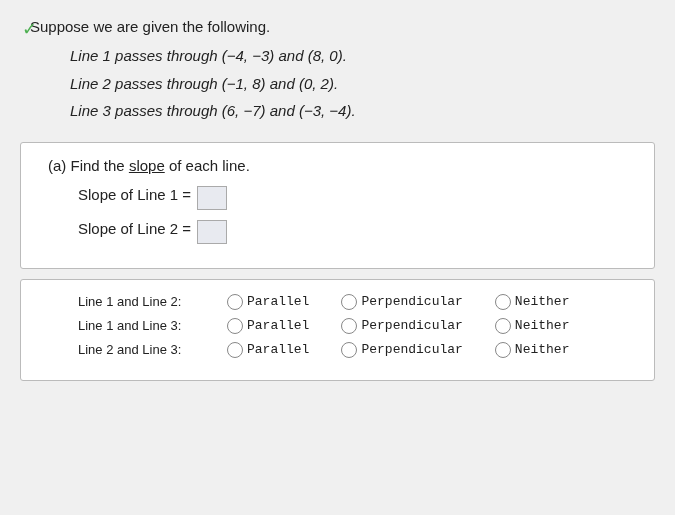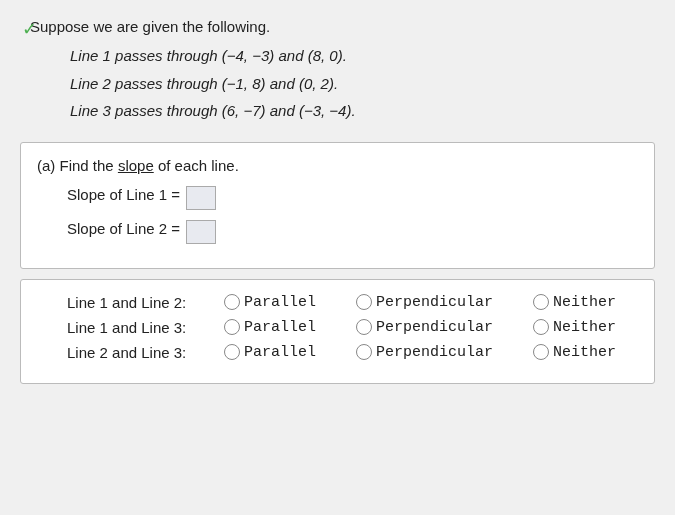--- a/index.html
+++ b/index.html
@@ -25,21 +25,21 @@
     .line-info {
       margin-left: 40px;
       line-height: 1.7;
       font-style: italic;
     }
     .section-box {
       border: 1px solid #bbb;
       background: #fff;
       border-radius: 3px;
       margin-bottom: 10px;
-      padding: 14px 16px;
+      padding: 14px 27px;
     }
     .section-label {
       font-size: 15px;
       margin-bottom: 12px;
     }
     .slope-row {
       margin-left: 30px;
       margin-bottom: 10px;
       display: flex;
       align-items: flex-start;
@@ -52,22 +52,22 @@
       background: #e8eaf0;
       margin-left: 6px;
       display: inline-block;
       vertical-align: middle;
     }
     .radio-row {
       margin-left: 30px;
       margin-bottom: 8px;
       display: flex;
       align-items: center;
-      font-size: 15px;
-      gap: 12px;
+      font-size: 13px;
+      gap: 4px;
     }
     .radio-label {
       width: 145px;
       flex-shrink: 0;
     }
     .radio-option {
       display: flex;
       align-items: flex-start;
       margin-right: 28px;
       gap: 4px;

